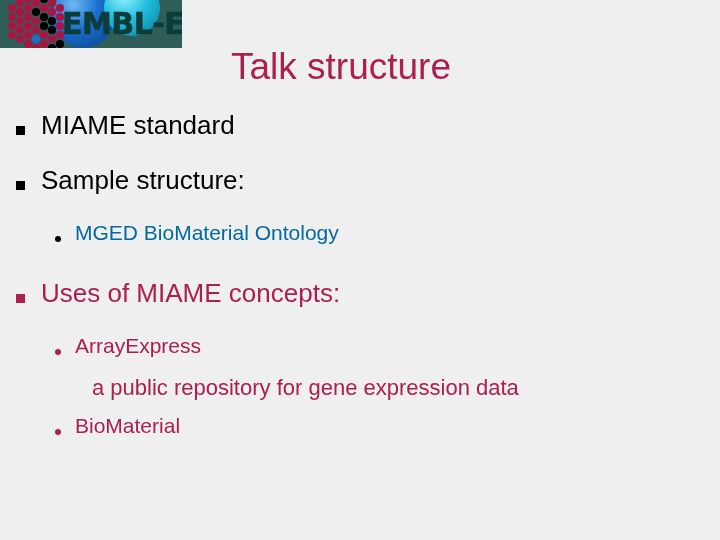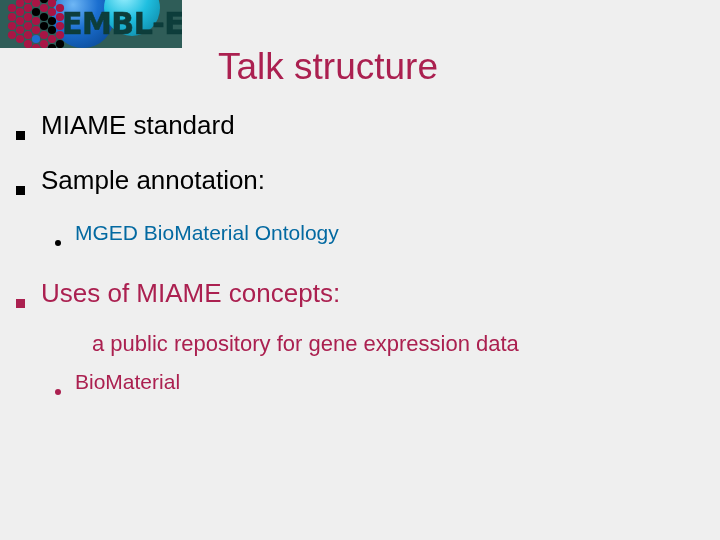--- a/index.html
+++ b/index.html
@@ -66,21 +66,21 @@
     letter-spacing: -0.5px;
     color: #0d3d3b;
     line-height: 34px;
     white-space: nowrap;
     -webkit-text-stroke: 0.6px #0d3d3b;
   }
 
   
   .title {
     position: absolute;
-    left: 4px;
+    left: 17px;
     top: 44px;
     width: 648px;
     text-align: center;
     font-size: 37px;
     color: #a8days;
     color: #ab2050;
     font-weight: normal;
     letter-spacing: 0px;
     line-height: 46px;
   }
@@ -88,21 +88,21 @@
   
   .body {
     position: absolute;
     left: 0;
     top: 110px;
     width: 720px;
   }
 
   .row {
     display: flex;
-    align-items: flex-end;
+    align-items: center;
     white-space: nowrap;
   }
 
   
   .lvl1 {
     padding-left: 16px;
     font-size: 26px;
     line-height: 30px;
     margin-bottom: 25px;
   }
@@ -215,35 +215,39 @@
 
   <div class="body">
 
     <div class="row lvl1 black">
       <span class="bullet"></span>
       <span>MIAME standard</span>
     </div>
 
     <div class="row lvl1 black">
       <span class="bullet"></span>
-      <span>Sample annotation:</span>
+      <span>Sample structure:</span>
     </div>
 
     <div class="row lvl2 black">
       <span class="bullet"></span>
       <span>MGED BioMaterial Ontology</span>
     </div>
 
     <div class="spacer-lg"></div>
 
     <div class="row lvl1 crimson">
       <span class="bullet"></span>
       <span>Uses of MIAME concepts:</span>
     </div>
 
+    <div class="row lvl2 crimson">
+      <span class="bullet"></span>
+      <span>ArrayExpress</span>
+    </div>
 
     <div class="row lvl3">
       <span>a public repository for gene expression data</span>
     </div>
 
     <div class="row lvl2 crimson">
       <span class="bullet"></span>
       <span>BioMaterial</span>
     </div>
 

